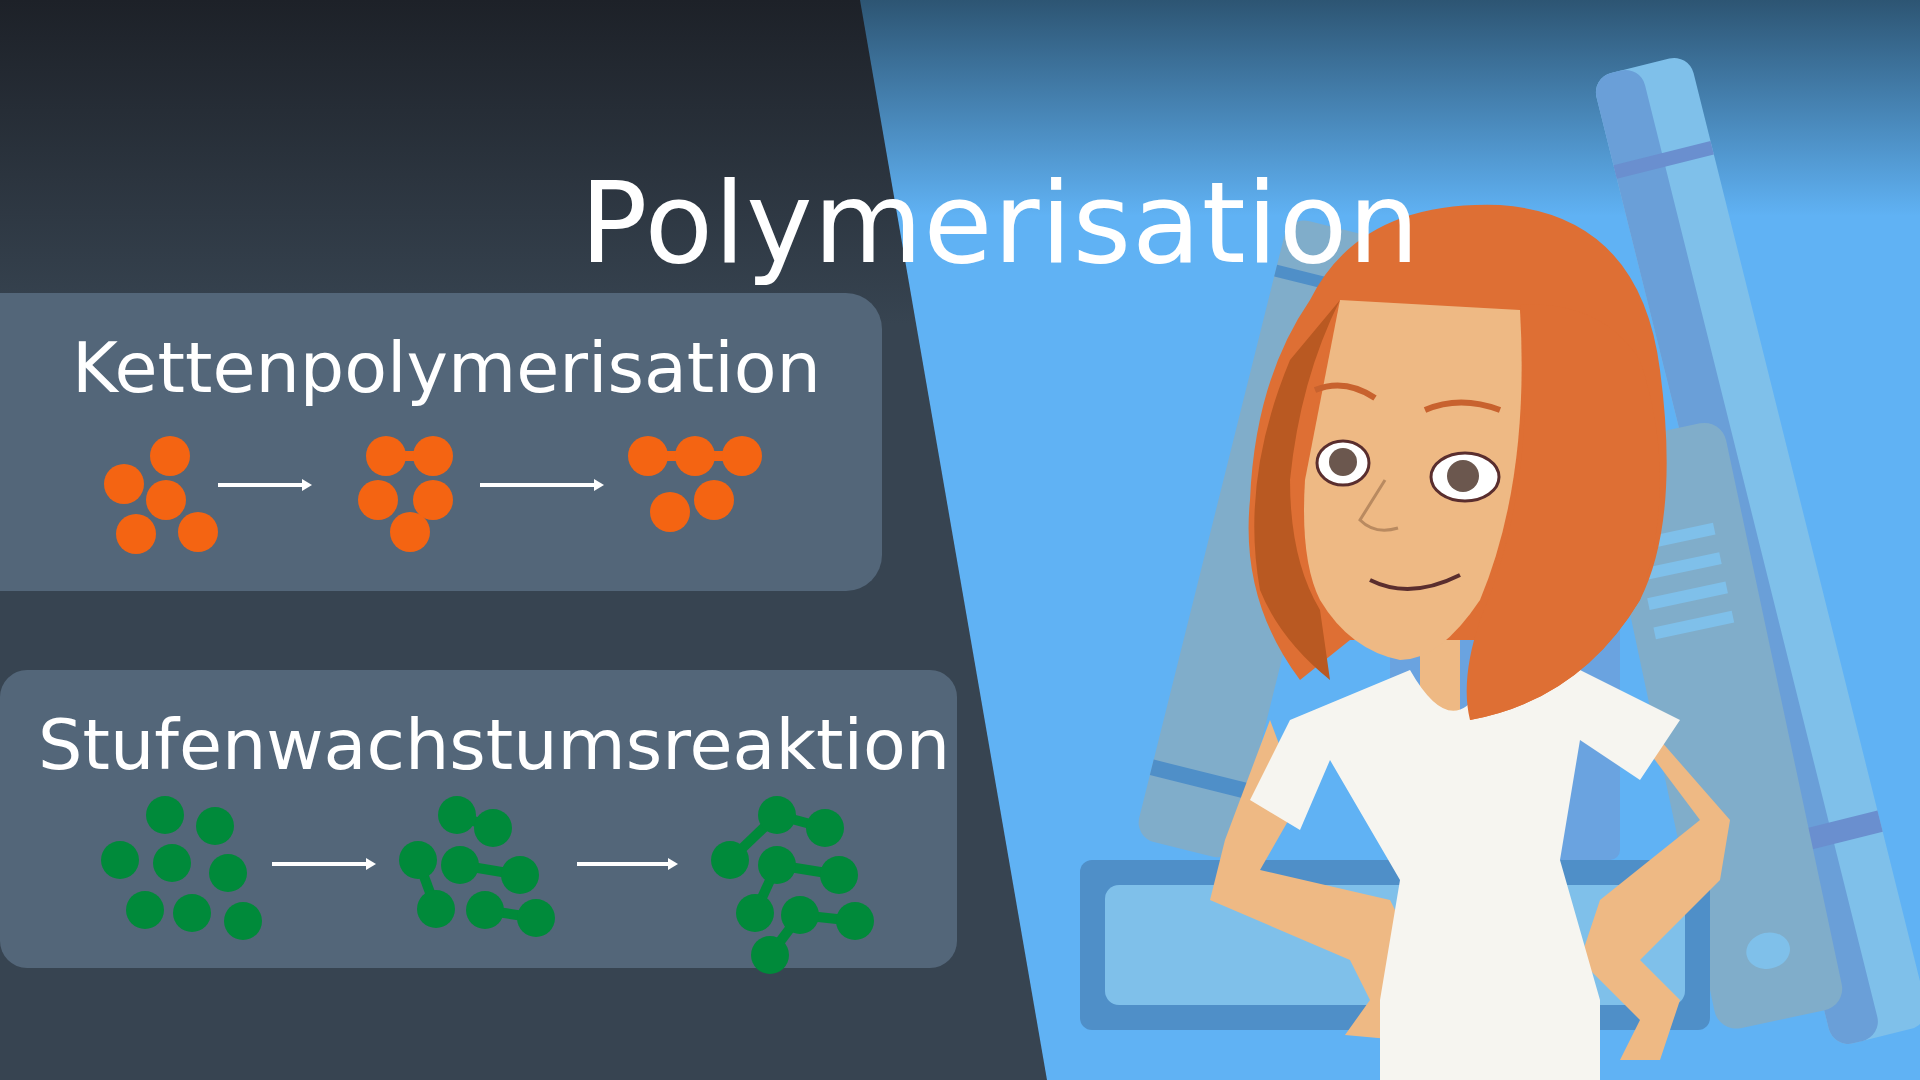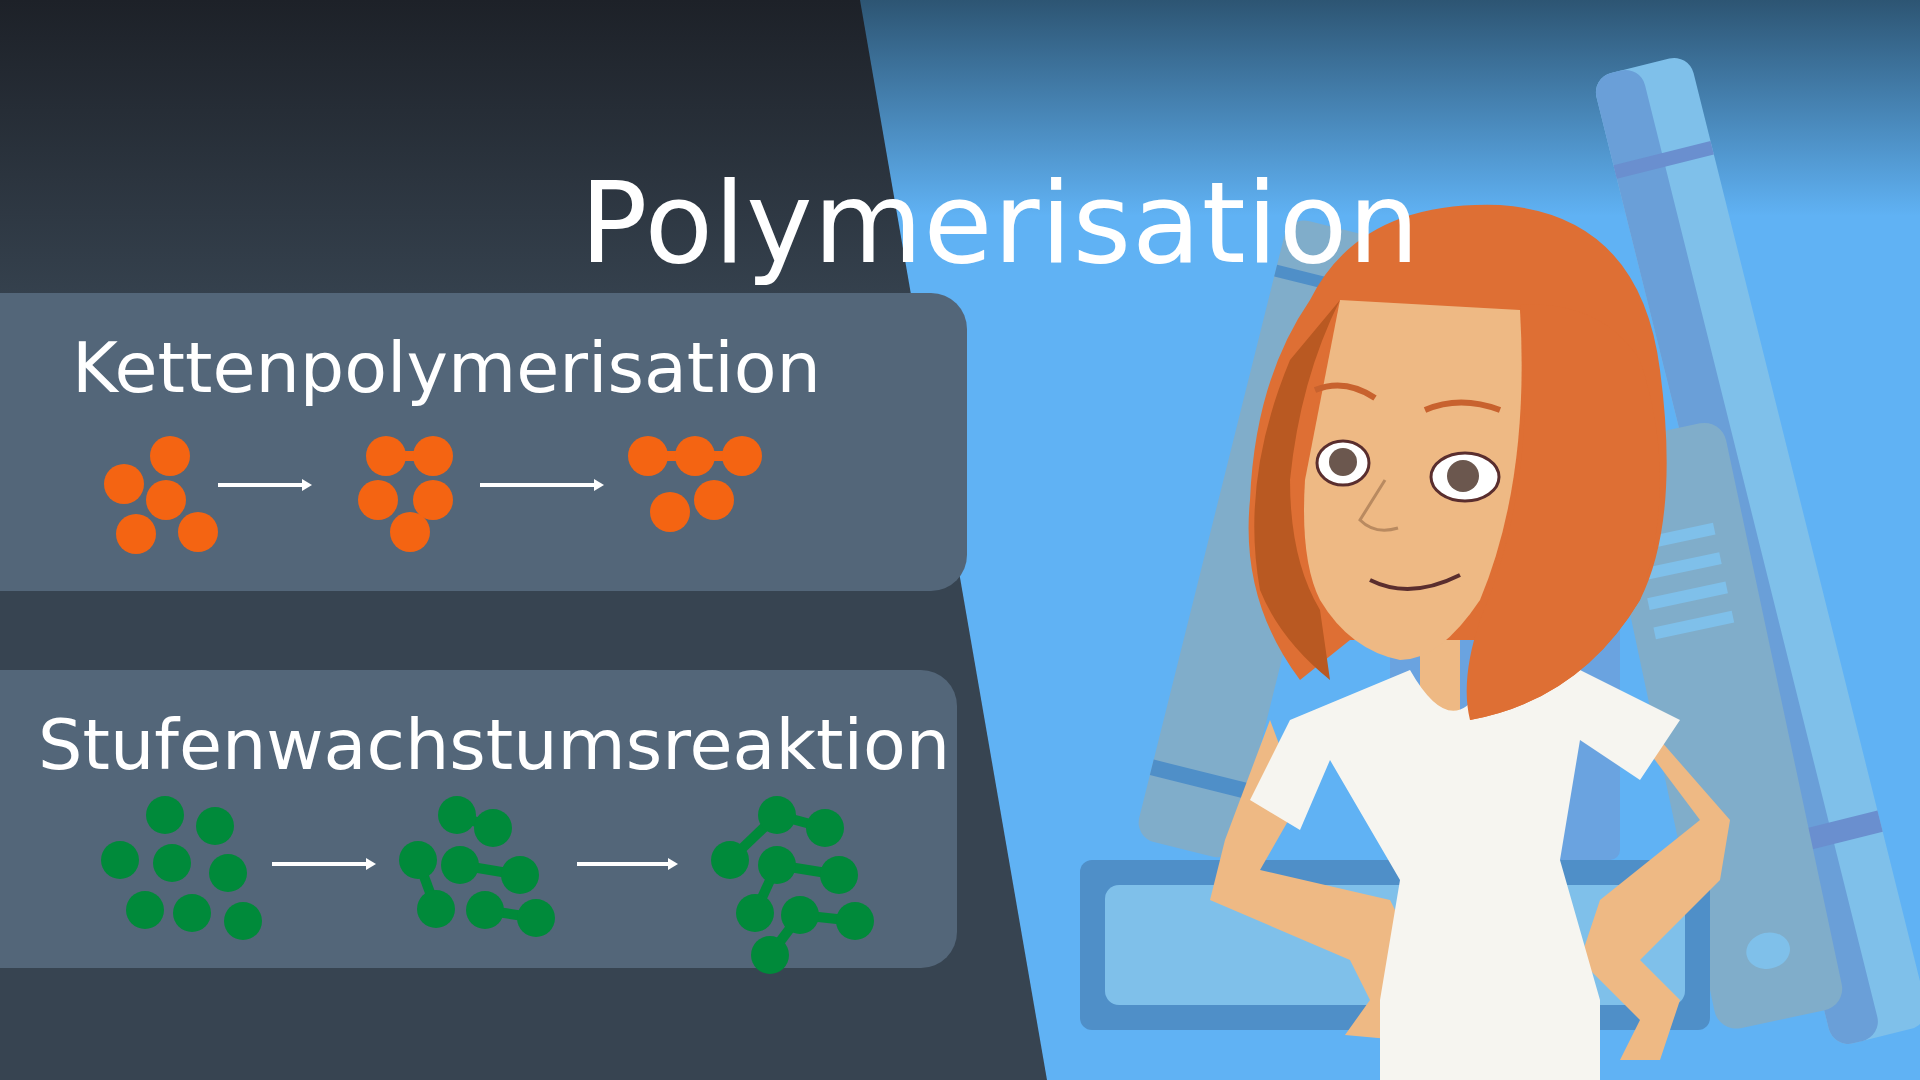--- a/index.html
+++ b/index.html
@@ -83,21 +83,21 @@
   <circle cx="1343" cy="462" r="14" fill="#6b574e"></circle>
   <ellipse cx="1465" cy="477" rx="34" ry="24" fill="#fff" stroke="#5a2e2e" stroke-width="3"></ellipse>
   <circle cx="1463" cy="476" r="16" fill="#6b574e"></circle>
 
   <path d="M1385 480 L1360 520 Q1375 535 1398 528" stroke="#b98a60" stroke-width="3" fill="none"></path>
   <path d="M1370 580 Q1410 600 1460 575" stroke="#5a2e2e" stroke-width="4" fill="none"></path>
 </svg>
 
 <h1 class="title">Polymerisation</h1>
 
-<div class="panel" style="left:0;top:293px;width:967px;height:298px;">
+<div class="panel" style="left:0;top:293px;width:882px;height:298px;">
   <div class="panel-title" style="left:72px;top:40px;">Kettenpolymerisation</div>
   <svg class="diag" width="882" height="298" viewBox="0 293 882 298" style="left:0;top:0;">
     <g fill="#f46412" stroke="#f46412">
 
       <circle cx="170" cy="456" r="20" stroke="none"></circle>
       <circle cx="124" cy="484" r="20" stroke="none"></circle>
       <circle cx="166" cy="500" r="20" stroke="none"></circle>
       <circle cx="136" cy="534" r="20" stroke="none"></circle>
       <circle cx="198" cy="532" r="20" stroke="none"></circle>
 
@@ -117,21 +117,21 @@
     </g>
     <g fill="#fff" stroke="#fff" stroke-width="4">
       <line x1="218" y1="485" x2="304" y2="485"></line>
       <polygon points="302,479 312,485 302,491" stroke="none"></polygon>
       <line x1="480" y1="485" x2="596" y2="485"></line>
       <polygon points="594,479 604,485 594,491" stroke="none"></polygon>
     </g>
   </svg>
 </div>
 
-<div class="panel" style="left:0;top:670px;width:957px;height:298px;">
+<div class="panel" style="left:0;top:670px;width:957px;height:298px;border-radius:27px;">
   <div class="panel-title" style="left:38px;top:40px;">Stufenwachstumsreaktion</div>
   <svg class="diag" width="957" height="298" viewBox="0 670 957 298" style="left:0;top:0;">
     <g fill="#008a3a" stroke="#008a3a" stroke-width="10">
 
       <g stroke="none">
         <circle cx="165" cy="815" r="19"></circle>
           <circle cx="215" cy="826" r="19"></circle>
         <circle cx="120" cy="860" r="19"></circle>
           <circle cx="172" cy="863" r="19"></circle>
           <circle cx="228" cy="873" r="19"></circle>

